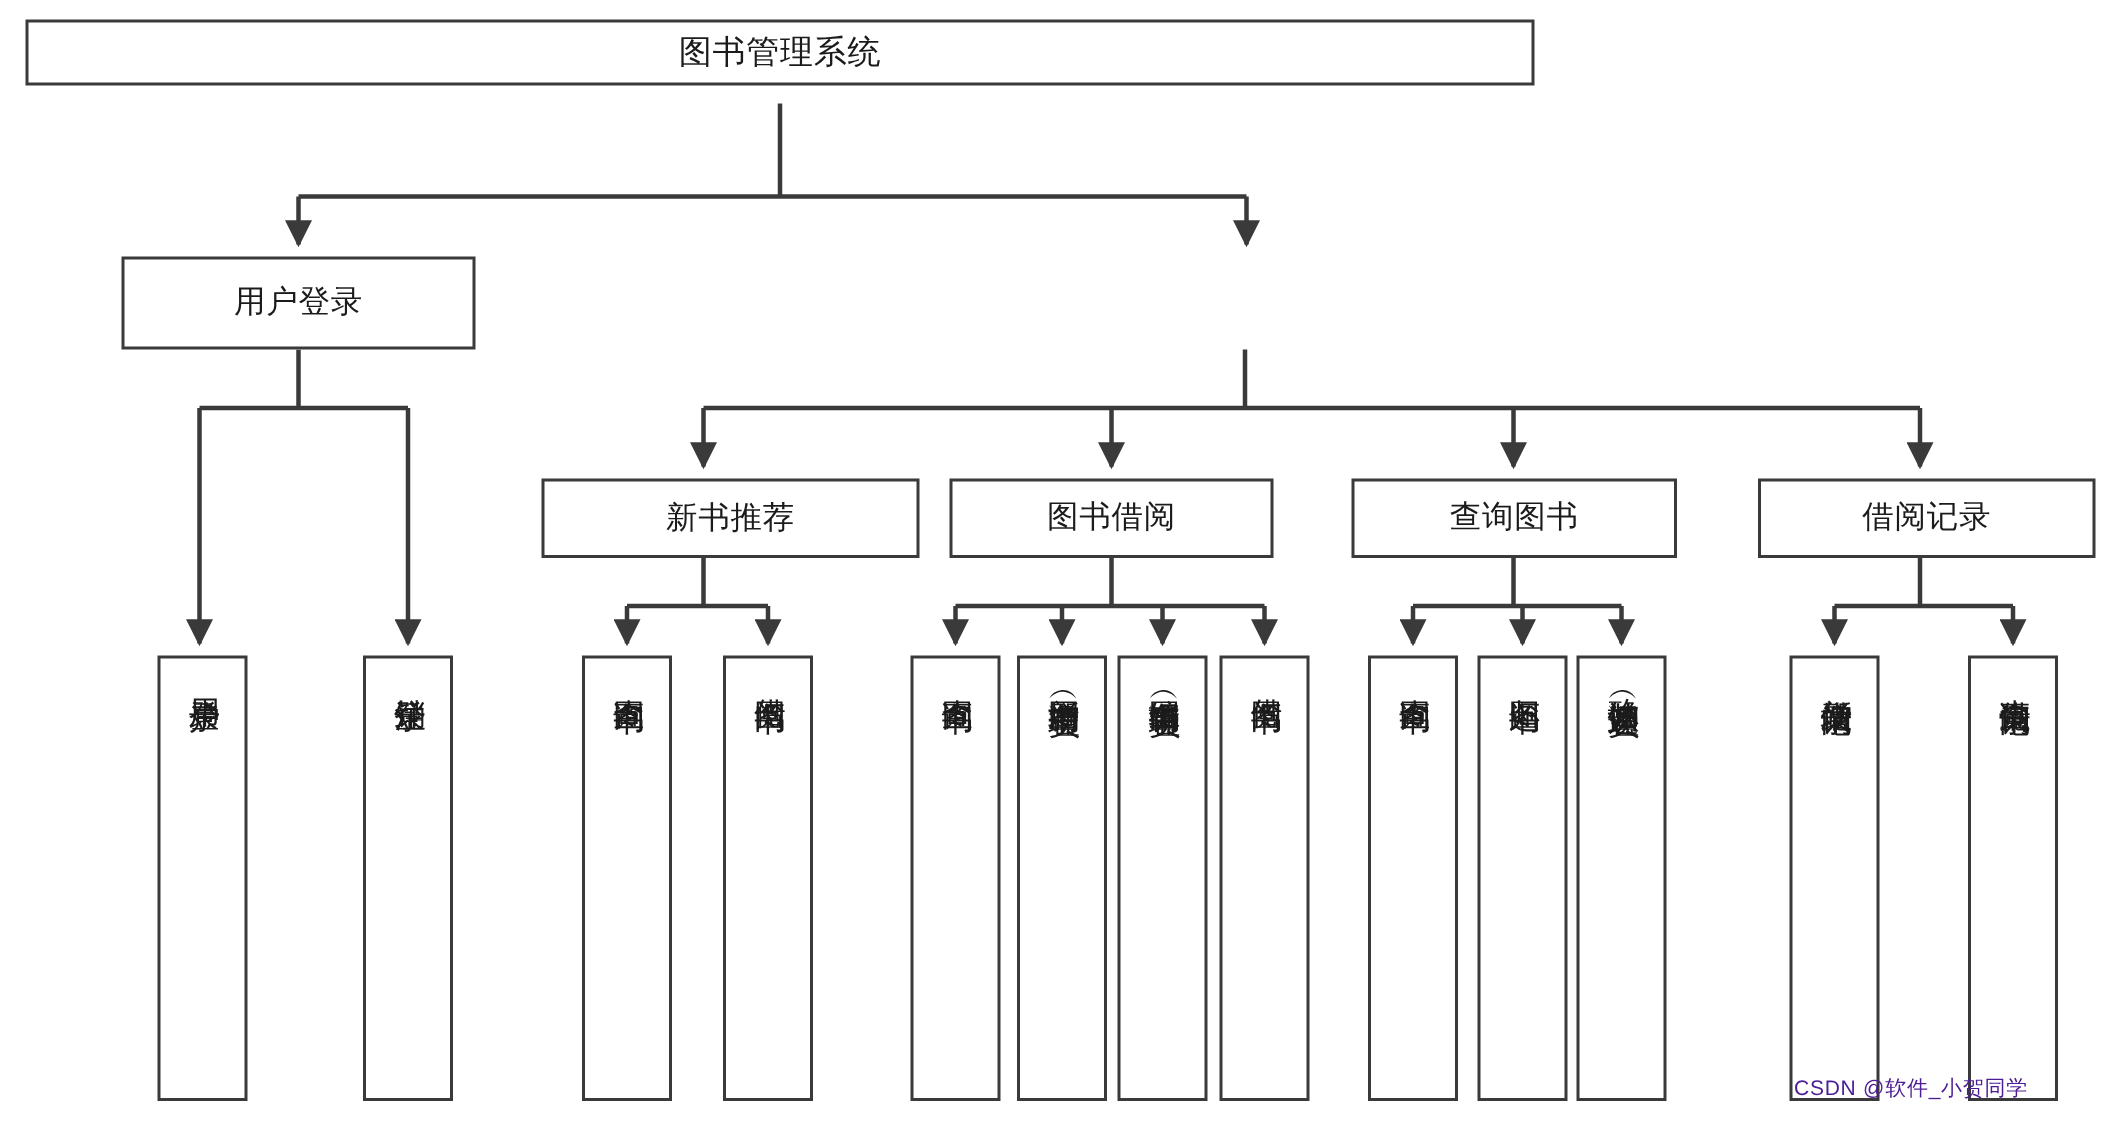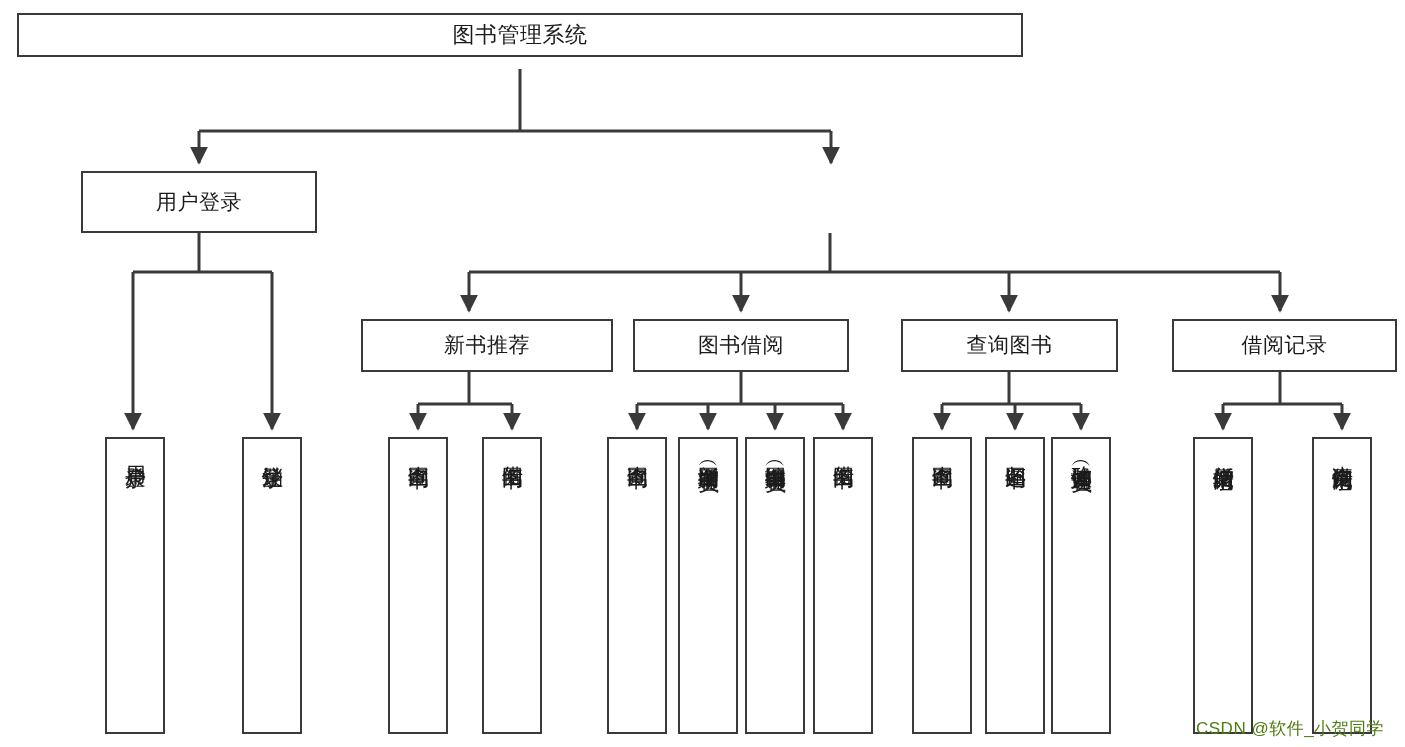--- a/index.html
+++ b/index.html
@@ -56,22 +56,22 @@
   .node.v .label {
     writing-mode: vertical-rl;
     text-orientation: upright;
     font-size: 21px;
     line-height: 1.18;
     letter-spacing: 1px;
     white-space: nowrap;
   }
   .watermark {
     position: absolute;
-    color: #4d7c0f;
-    font-size: 17px;
+    color: #4c1d95;
+    font-size: 14px;
     white-space: nowrap;
     letter-spacing: 0.5px;
   }
 </style>
 </head>
 <body>
 
 <div id="canvas">
 
   <svg class="wires" viewBox="0 0 1405 747" xmlns="http://www.w3.org/2000/svg">

